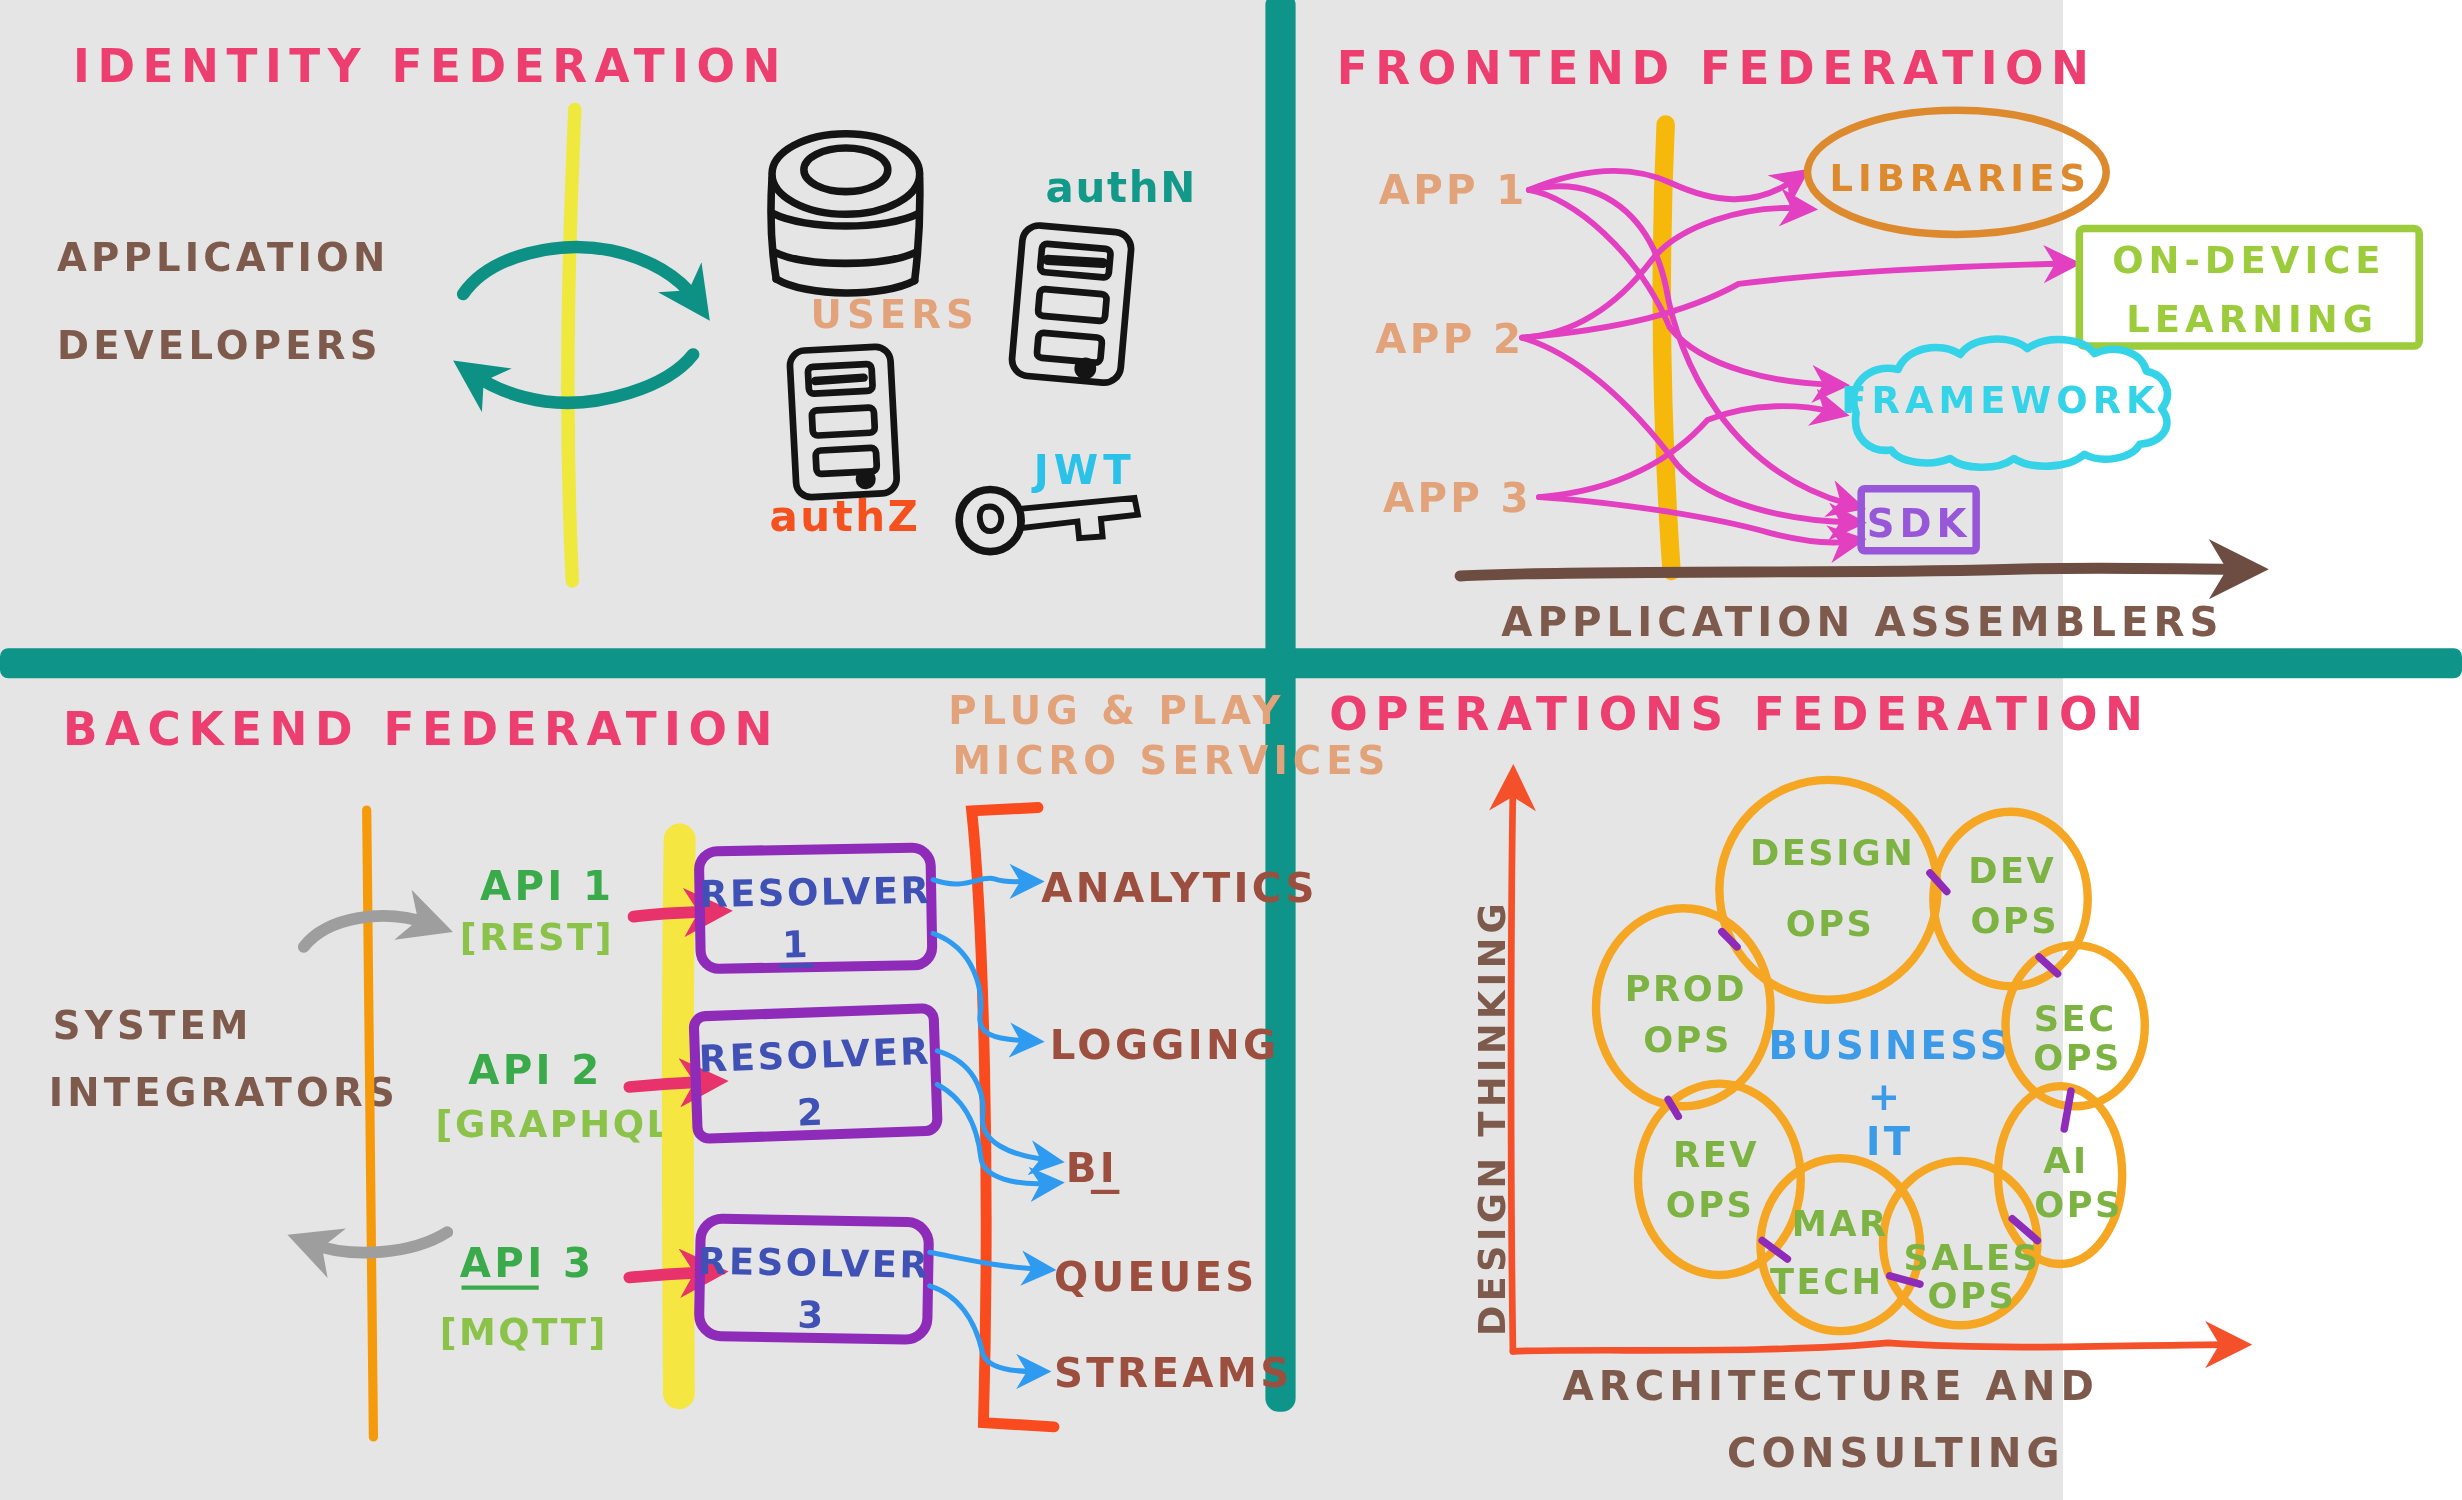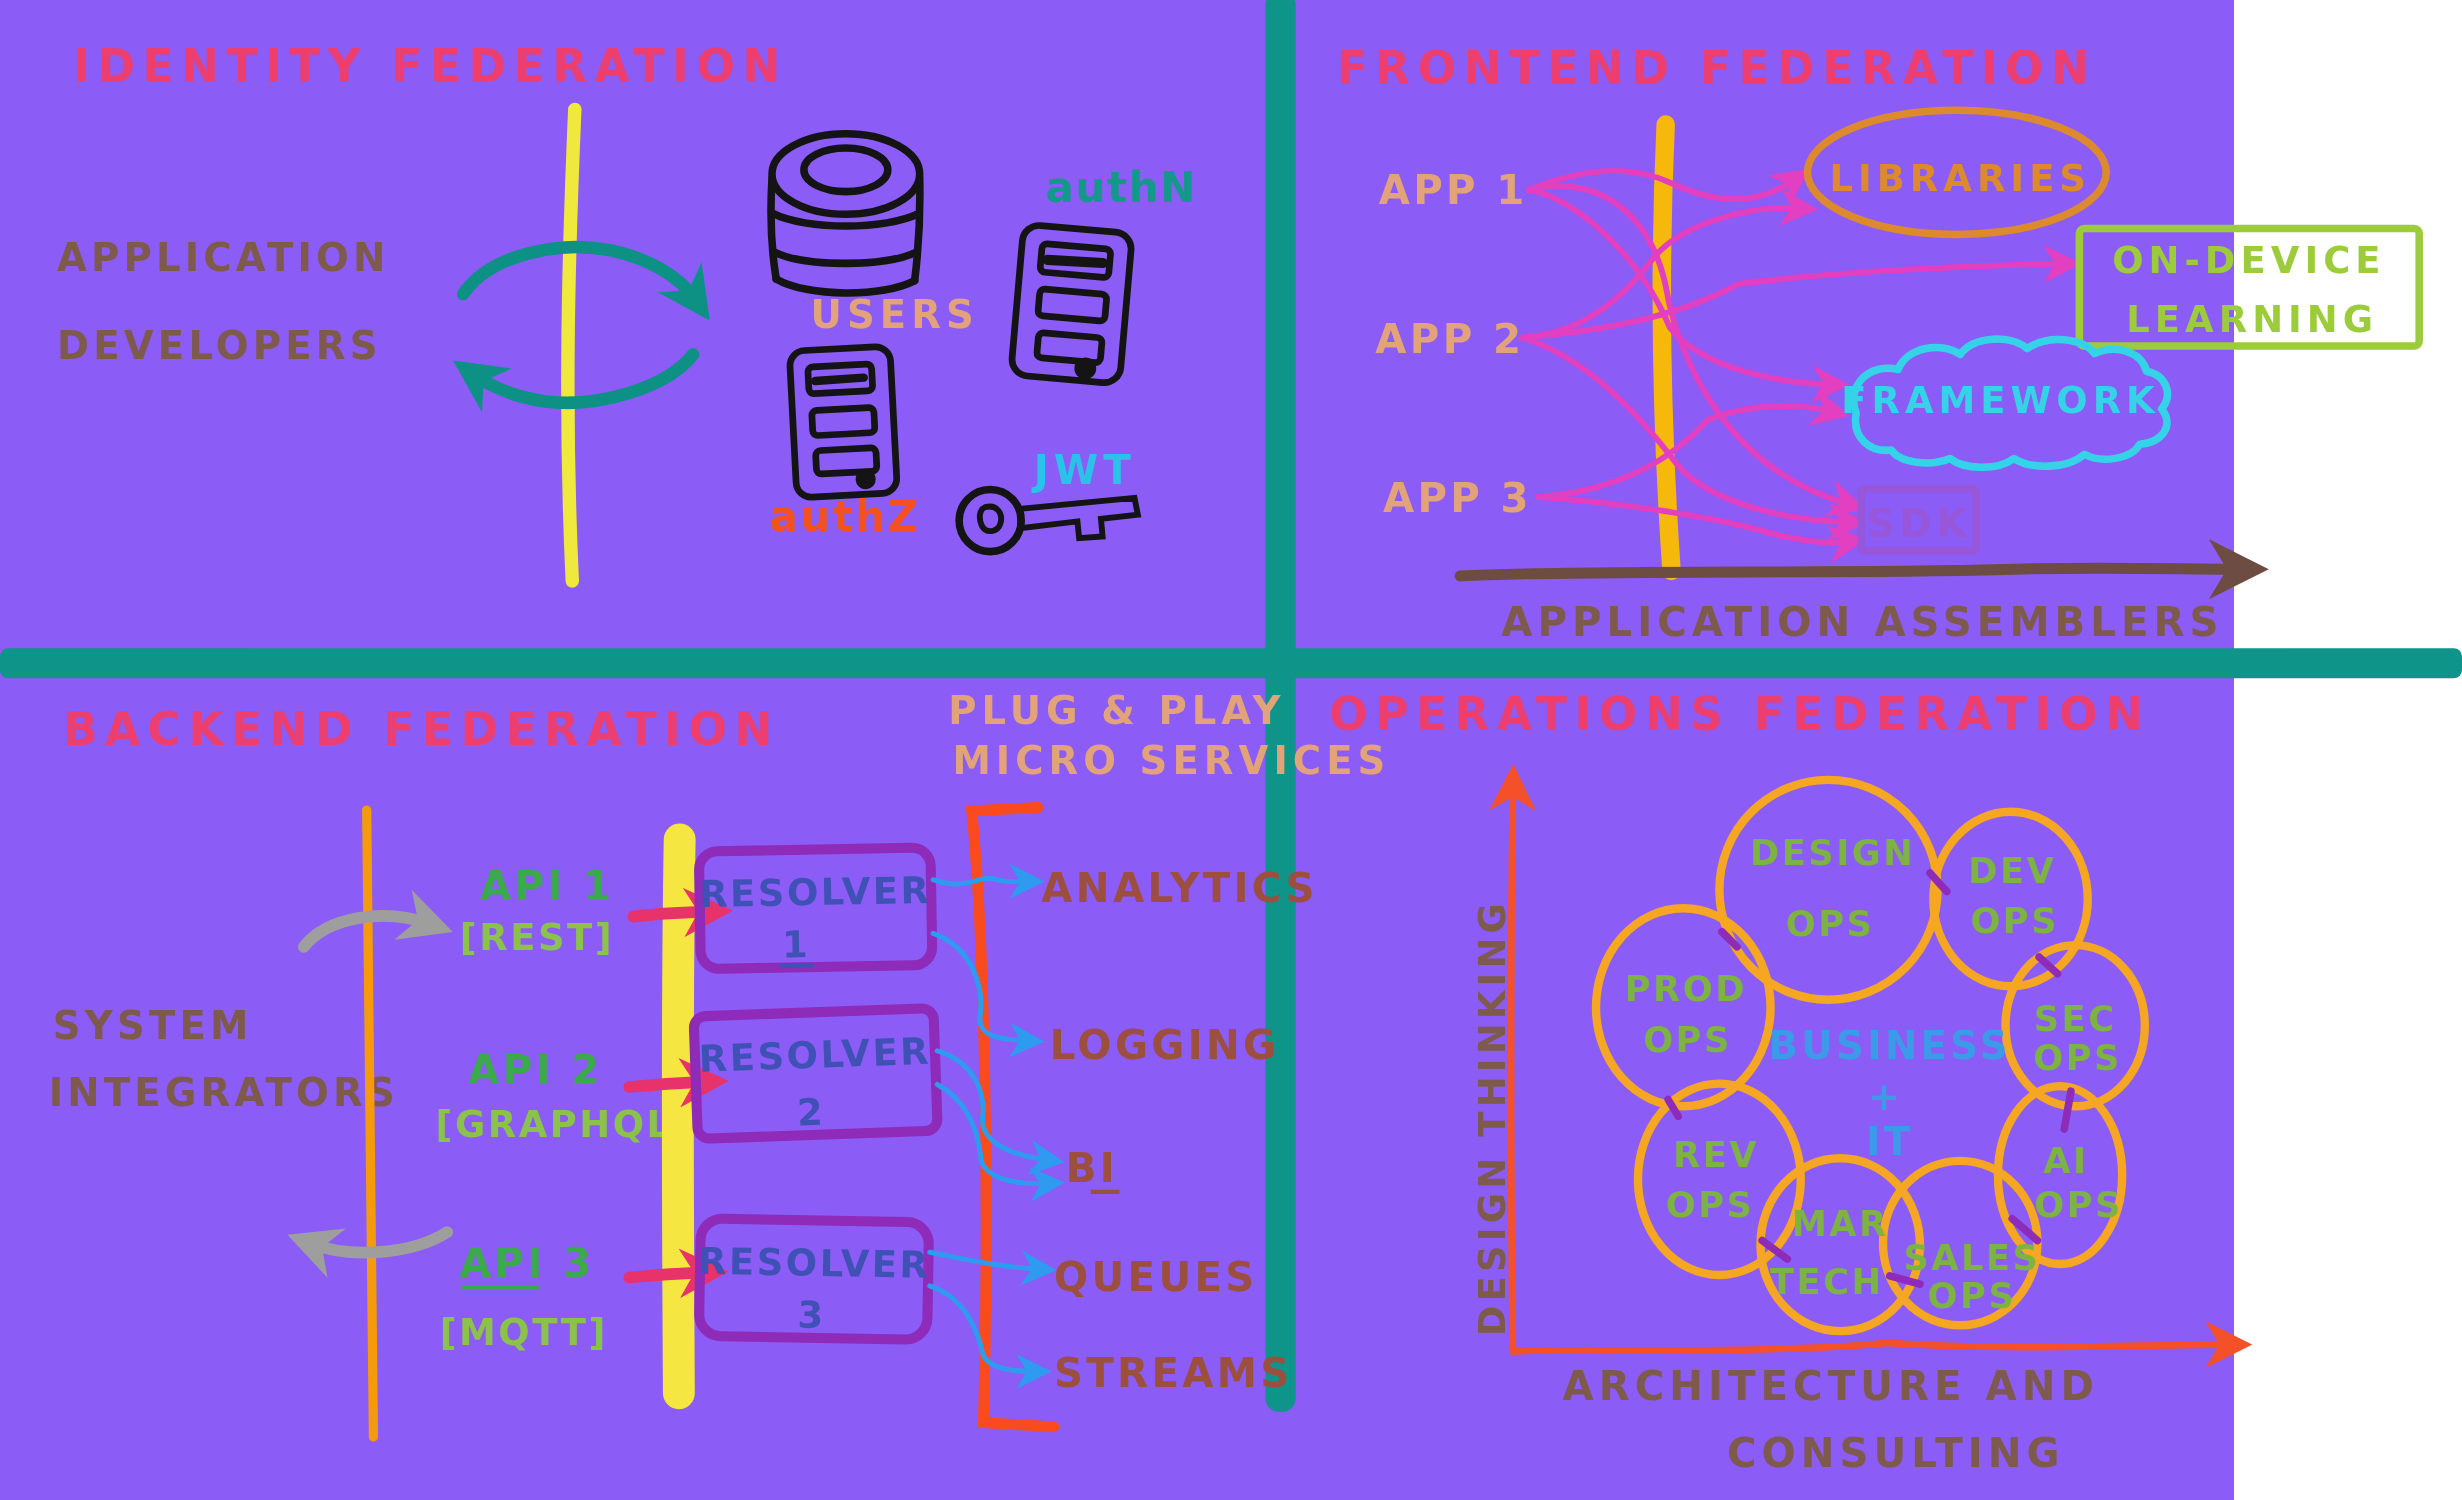--- a/index.html
+++ b/index.html
@@ -1,16 +1,16 @@
 <!DOCTYPE html>
 <html style="font-size:13.4px"><head>
 <meta charset="utf-8">
 <style>
   html,body{margin:0;padding:0;background:#ffffff;}
-  .stage{width:2234px;height:1501px;position:relative;background:#8b5cf6;}
+  .stage{width:2063px;height:1501px;position:relative;background:#e5e5e5;}
   svg{display:block;}
   text{font-family:"DejaVu Sans",sans-serif;font-weight:700;}
   .t-title{font-size:54px;letter-spacing:9px;}
   .t-actor{font-size:46px;letter-spacing:5px;}
   .t-tan{font-size:46px;letter-spacing:6px;}
   .t-node{font-size:44px;letter-spacing:6px;}
   .t-api{font-size:48px;letter-spacing:4px;}
   .t-tag{font-size:44px;letter-spacing:3px;}
   .t-resolver{font-size:44px;letter-spacing:3px;}
   .t-service{font-size:48px;letter-spacing:4px;}

